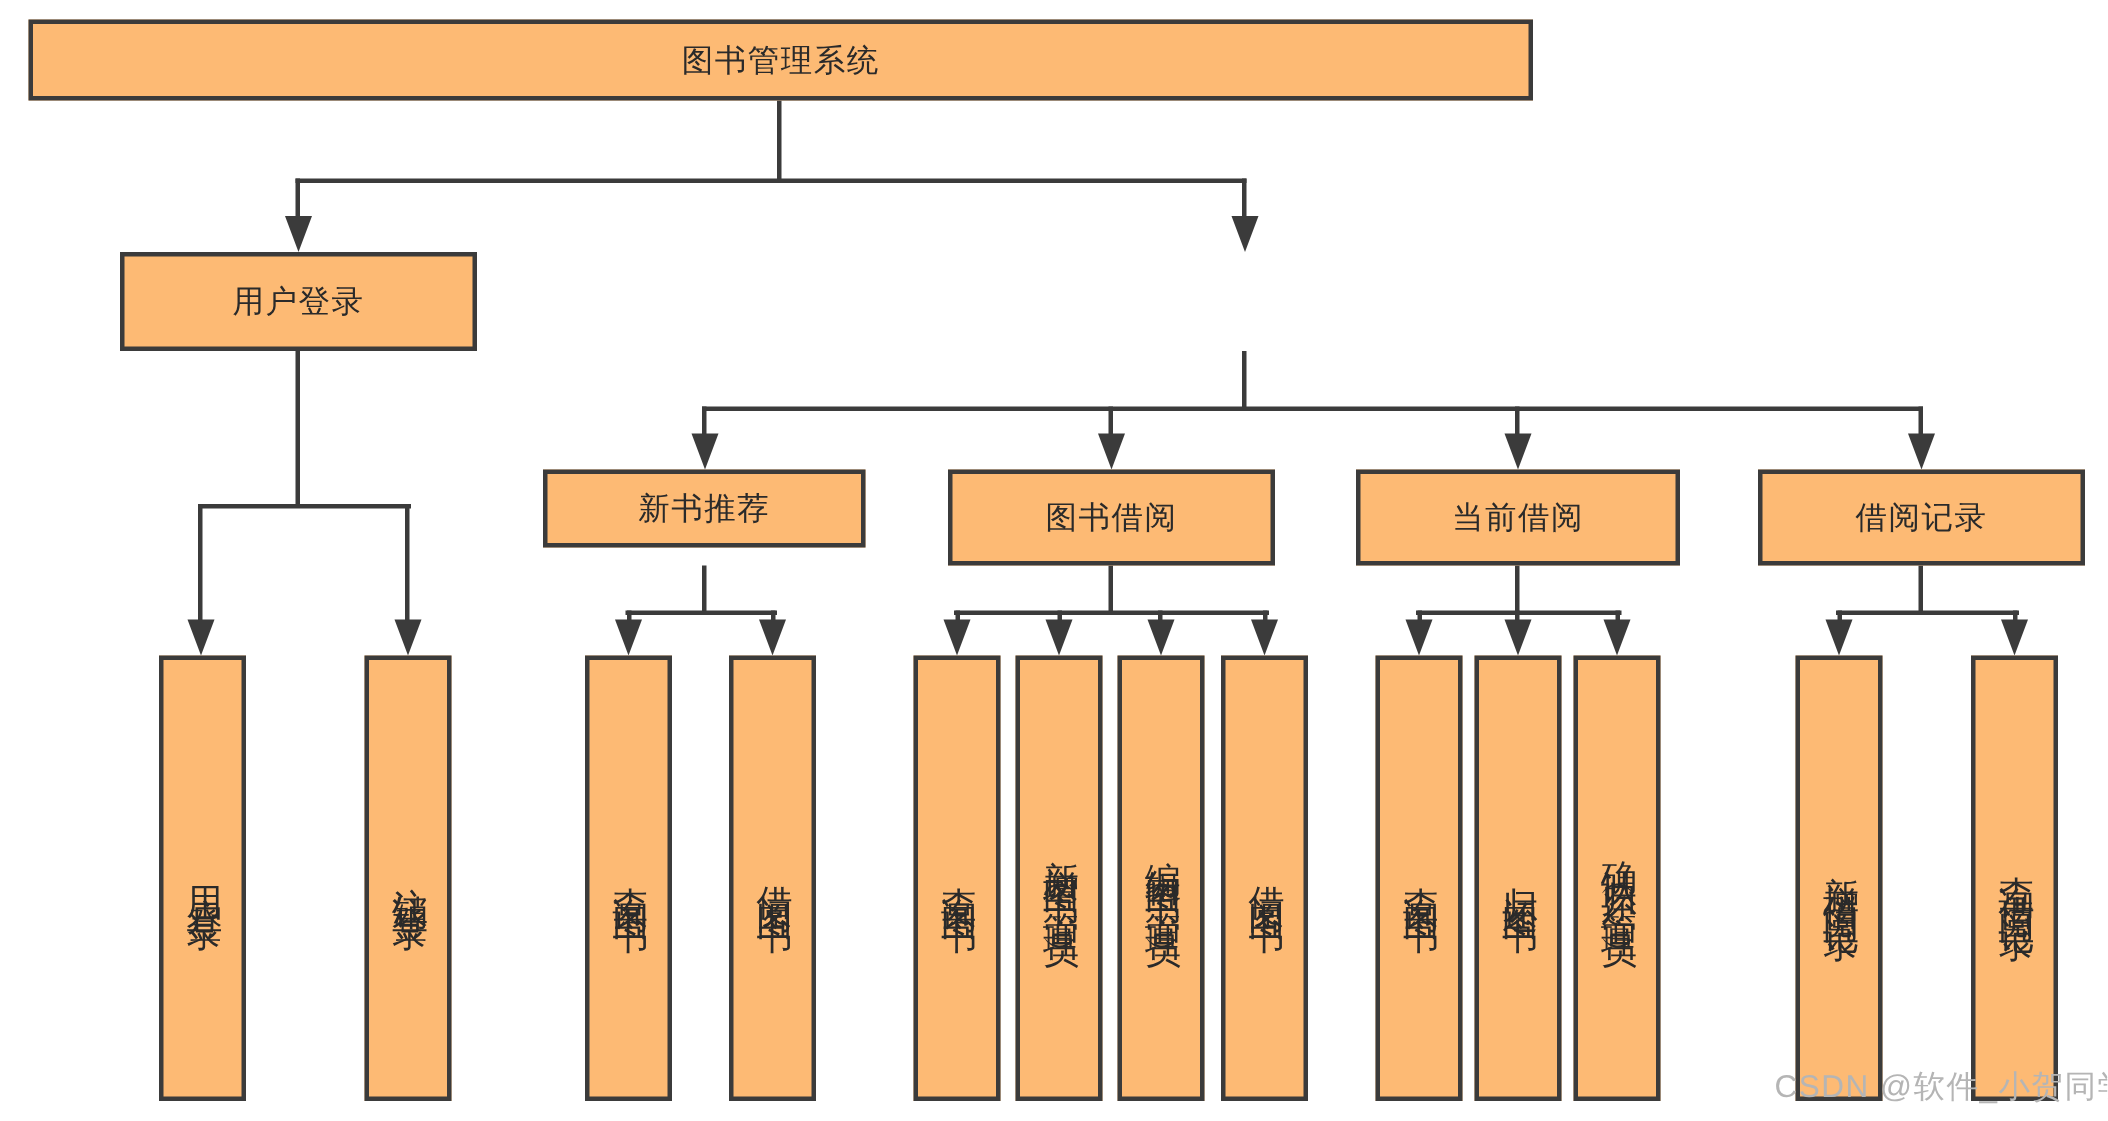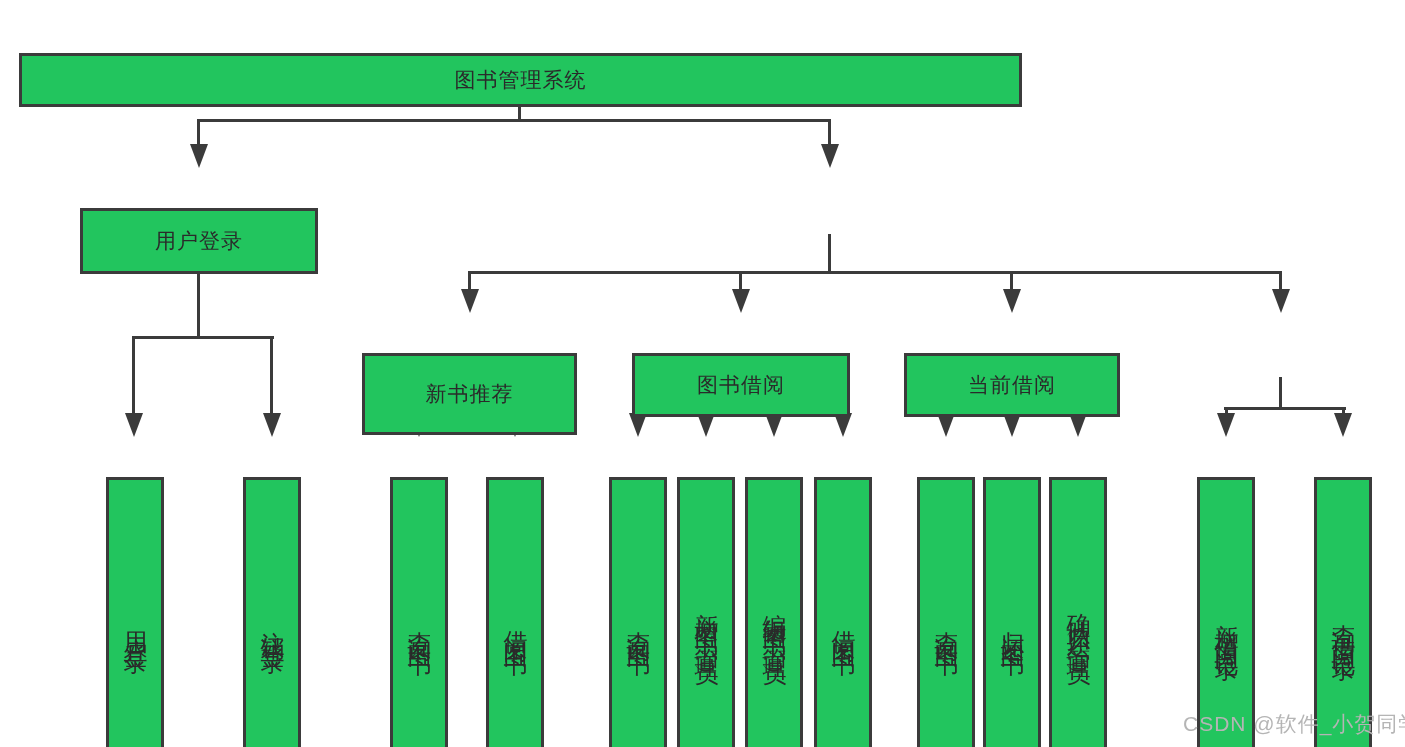--- a/index.html
+++ b/index.html
@@ -7,23 +7,23 @@
     --text:#2a2a2a;
     --wm:#b5b5b5;
     --bg:#ffffff;
   }
   html,body{margin:0;padding:0;background:#fff;}
   .canvas{
     position:relative;width:1405px;height:747px;background:var(--bg);
     font-family:"Liberation Sans","DejaVu Sans",sans-serif;overflow:hidden;
   }
   .box{
-    position:absolute;box-sizing:border-box;background:#22c55e;
+    position:absolute;box-sizing:border-box;background:#fdba74;
     border:3px solid var(--line);color:var(--text);
-    display:flex;align-items:center;justify-content:center;z-index:2;margin-top:40px;
+    display:flex;align-items:center;justify-content:center;z-index:2;
   }
   .hbox{font-size:21px;letter-spacing:1px;white-space:nowrap;}
   .vbox{width:58px;top:437px;height:297px;}
   .vtext{
     writing-mode:vertical-rl;text-orientation:mixed;
     font-size:24px;line-height:1.2;letter-spacing:7px;white-space:nowrap;
   }
   .line{position:absolute;background:var(--line);z-index:1;}
   .tri{
     position:absolute;width:0;height:0;z-index:1;
@@ -62,23 +62,24 @@
   <div class="line" style="left:468px;top:271px;width:814px;height:3px"></div>
   <div class="line" style="left:468px;top:271px;width:3px;height:26px"></div>
   <div class="tri" style="left:461px;top:289px"></div>
   <div class="line" style="left:739px;top:271px;width:3px;height:26px"></div>
   <div class="tri" style="left:732px;top:289px"></div>
   <div class="line" style="left:1010px;top:271px;width:3px;height:26px"></div>
   <div class="tri" style="left:1003px;top:289px"></div>
   <div class="line" style="left:1279px;top:271px;width:3px;height:26px"></div>
   <div class="tri" style="left:1272px;top:289px"></div>
 
-  <div class="box hbox" style="left:362px;top:313px;width:215px;height:82px">新书推荐</div>
+  <div class="box hbox" style="left:362px;top:313px;width:215px;height:52px">新书推荐</div>
   <div class="box hbox" style="left:904px;top:313px;width:216px;height:64px">当前借阅</div>
   <div class="box hbox" style="left:632px;top:313px;width:218px;height:64px">图书借阅</div>
+  <div class="box hbox" style="left:1172px;top:313px;width:218px;height:64px">借阅记录</div>
 
   <div class="line" style="left:468px;top:377px;width:3px;height:32px"></div>
   <div class="line" style="left:417px;top:407px;width:101px;height:3px"></div>
   <div class="line" style="left:739px;top:377px;width:3px;height:32px"></div>
   <div class="line" style="left:636px;top:407px;width:210px;height:3px"></div>
   <div class="line" style="left:1010px;top:377px;width:3px;height:32px"></div>
   <div class="line" style="left:944px;top:407px;width:137px;height:3px"></div>
   <div class="line" style="left:1279px;top:377px;width:3px;height:32px"></div>
   <div class="line" style="left:1224px;top:407px;width:122px;height:3px"></div>
 

